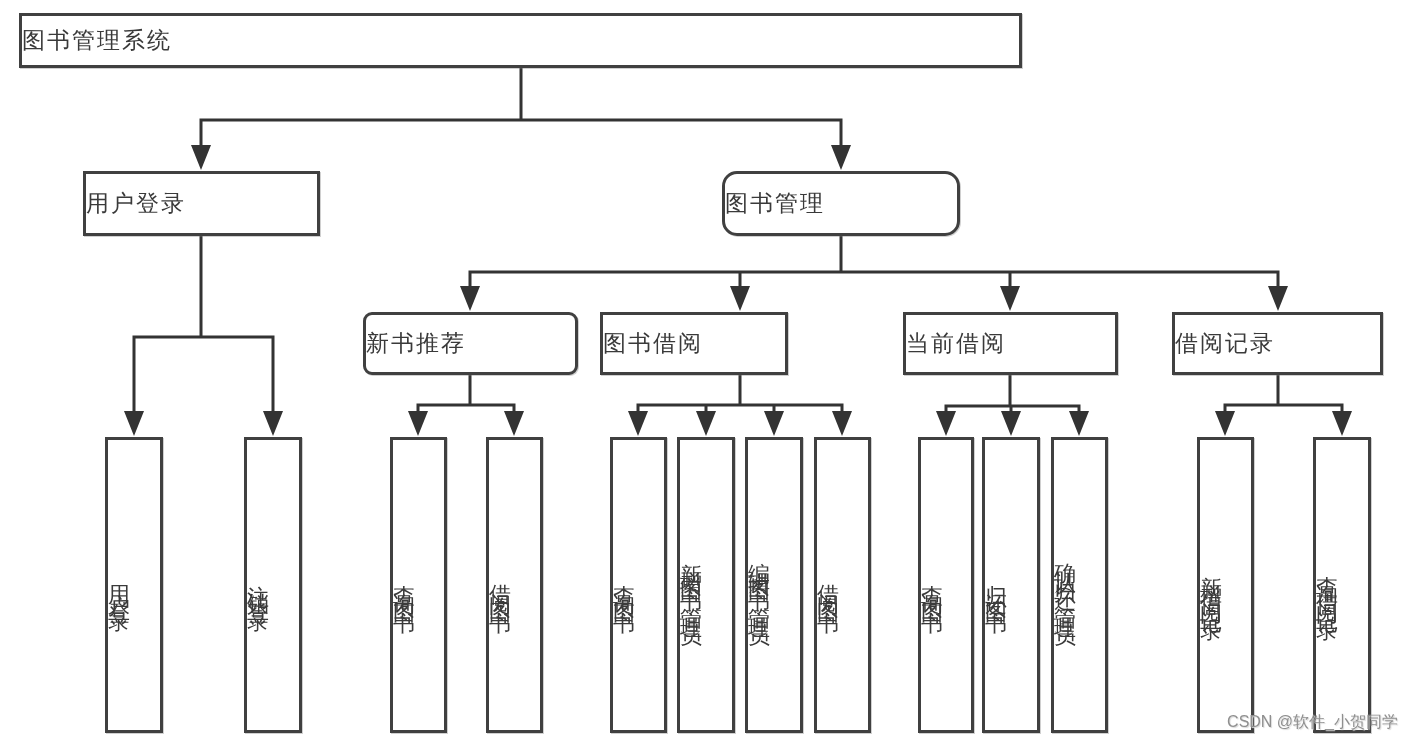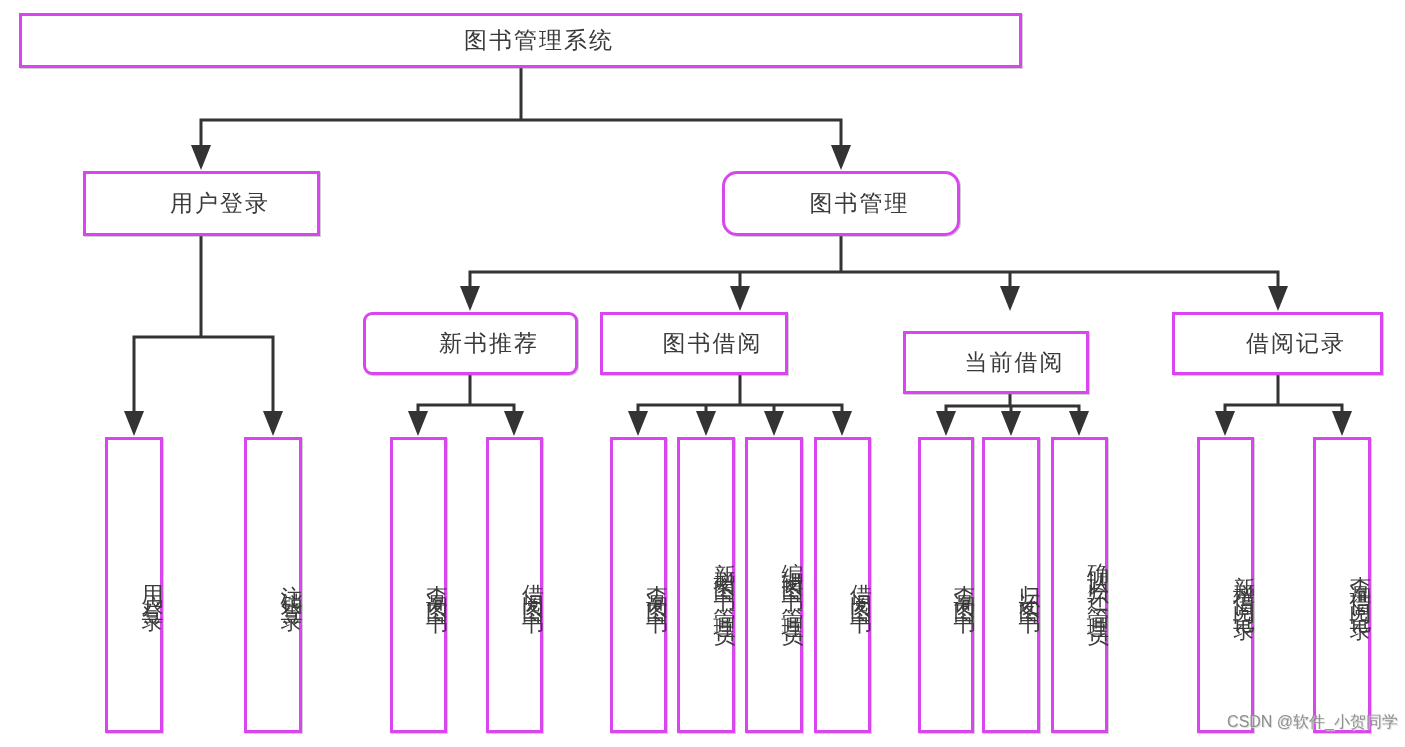--- a/index.html
+++ b/index.html
@@ -16,26 +16,24 @@
     overflow: hidden;
   }
   .connectors {
     position: absolute;
     left: 0; top: 0;
     width: 1405px; height: 747px;
   }
   .box {
     position: absolute;
     background: #ffffff;
-    border: 3px solid #d946ef;
+    border: 3px solid #404040;
     display: flex;
     align-items: center;
-    justify-content: center;
     box-shadow: 1px 1px 0 rgba(120,120,120,.35);
-    padding-left: 37px;
   }
   .box .lbl {
     font-size: 23px;
     letter-spacing: 2px;
     color: #3a3a3a;
     white-space: nowrap;
   }
   .leaf .lbl {
     writing-mode: vertical-lr;
     text-orientation: mixed;
@@ -103,21 +101,21 @@
   <div class="box" style="left:722px;top:171px;width:238px;height:65px;border-radius:15px;">
     <span class="lbl">图书管理</span>
   </div>
 
   <div class="box" style="left:363px;top:312px;width:215px;height:63px;border-radius:9px;">
     <span class="lbl">新书推荐</span>
   </div>
   <div class="box" style="left:600px;top:312px;width:188px;height:63px;">
     <span class="lbl">图书借阅</span>
   </div>
-  <div class="box" style="left:903px;top:312px;width:186px;height:63px;margin-top:19px;">
+  <div class="box" style="left:903px;top:312px;width:215px;height:63px;">
     <span class="lbl">当前借阅</span>
   </div>
   <div class="box" style="left:1172px;top:312px;width:211px;height:63px;">
     <span class="lbl">借阅记录</span>
   </div>
 
   <div class="box leaf" style="left:105px;top:437px;width:58px;height:296px;">
     <span class="lbl">用户登录</span>
   </div>
   <div class="box leaf" style="left:244px;top:437px;width:58px;height:296px;">

